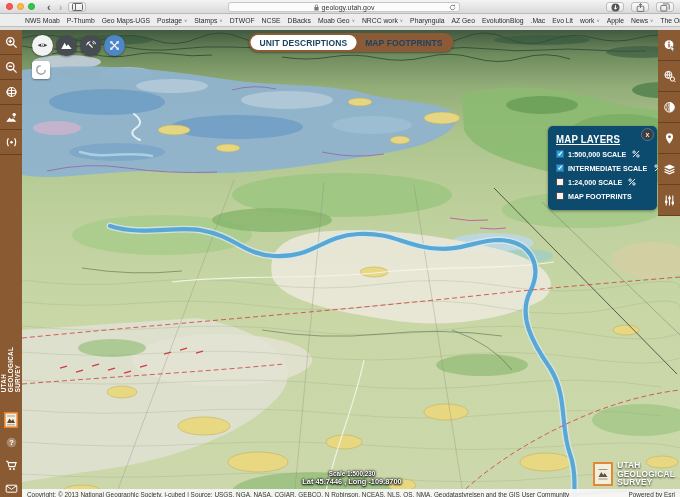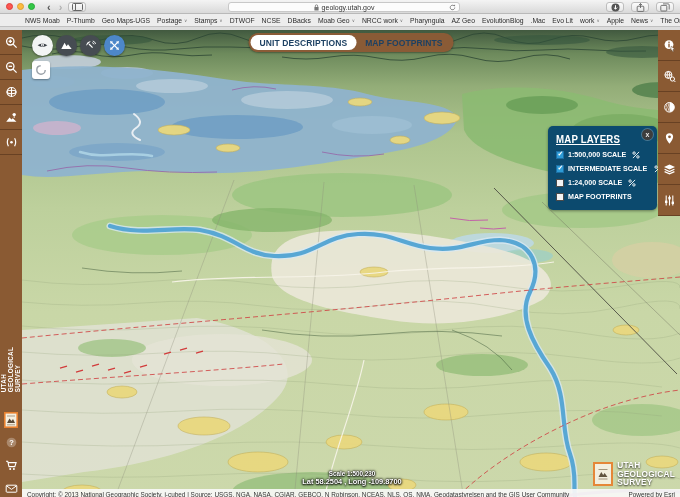--- a/index.html
+++ b/index.html
@@ -49,21 +49,21 @@
   .circ.blue { background:#4d87c9; }
 
   .compass-btn { position:absolute; left:10px; top:31px; width:18px; height:18px; background:#fff; border-radius:3px; box-shadow:0 1px 2px rgba(0,0,0,.35); display:flex; align-items:center; justify-content:center; z-index:5; }
 
   .seg-wrap { position:absolute; left:50%; top:3px; transform:translateX(-50%); height:19px; background:#8a5b36; border-radius:10px; display:flex; padding:2px; box-shadow:0 1px 2px rgba(0,0,0,.35); z-index:5; }
   .seg { min-width:88px; padding:0 9px; display:flex; align-items:center; justify-content:center; font-size:8.5px; font-weight:bold; color:#1d4163; border-radius:8px; letter-spacing:.1px; white-space:nowrap; }
   .seg.active { background:#fff; }
 
   .layers-panel { position:absolute; right:23px; top:96px; width:109px; background:#0c4a6e; border-radius:5px; padding:7px 7px 9px 8px; box-shadow:0 1px 3px rgba(0,0,0,.4); z-index:5; }
   .panel-title { font-size:10.5px; font-weight:bold; color:#fff; text-decoration:underline; letter-spacing:.2px; transform:scaleX(.92); transform-origin:left; }
-  .layer-row { display:flex; align-items:center; margin-top:5px; }
+  .layer-row { display:flex; margin-top:5px; }
   .cb { width:8px; height:8px; background:#f4f4f4; border:1px solid #4a4a4a; margin-right:4px; flex:none; position:relative; }
   .cb.checked { background:#2d9bd6; border-color:#1d6fa3; }
   .cb.checked::after { content:"\2713"; color:#fff; font-size:7px; font-weight:bold; position:absolute; left:0.5px; top:-1.5px; }
   .lab { font-size:7.6px; font-weight:bold; color:#fff; white-space:nowrap; transform:scaleX(.94); transform-origin:left; }
   .op { margin-left:2px; display:flex; flex:none; }
   .close-btn { position:absolute; top:3px; right:4px; width:11px; height:11px; border-radius:50%; background:#3d3d3d; color:#e8e8e8; font-size:7px; line-height:11px; text-align:center; font-weight:bold; box-shadow:0 0 0 1px rgba(255,255,255,.25); }
 
   .map-coords { position:absolute; left:240px; bottom:14px; width:180px; text-align:center; color:#fff; font-weight:bold; text-shadow:0 0 2px #000, 0 1px 2px #000, 0 0 3px #000; z-index:4; }
   .map-coords .l1 { font-size:6.3px; }
   .map-coords .l2 { font-size:7.4px; }
@@ -432,21 +432,21 @@
             <div class="layer-row">
               <span class="cb"></span>
               <span class="lab">MAP FOOTPRINTS</span>
             </div>
           </div>
         <div class="close-btn">x</div>
       </div>
 
       <div class="map-coords">
         <div class="l1">Scale 1:500,230</div>
-        <div class="l2">Lat 58.2504 , Long -109.8700</div>
+        <div class="l2">Lat 45.7446 , Long -109.8700</div>
       </div>
 
       <div class="brand">
         <div class="brand-logo">
           <svg width="12" height="16" viewBox="0 0 12 16">
               <path d="M1.5 11 L4.3 6 L6.2 9 L7.6 7 L10.5 11 Z" fill="#5a4a38"></path>
               <path d="M1.5 3.5 h9 M1.5 13 h9" stroke="#8a7a60" stroke-width="0.8"></path>
             </svg>
         </div>
         <div class="brand-text">

